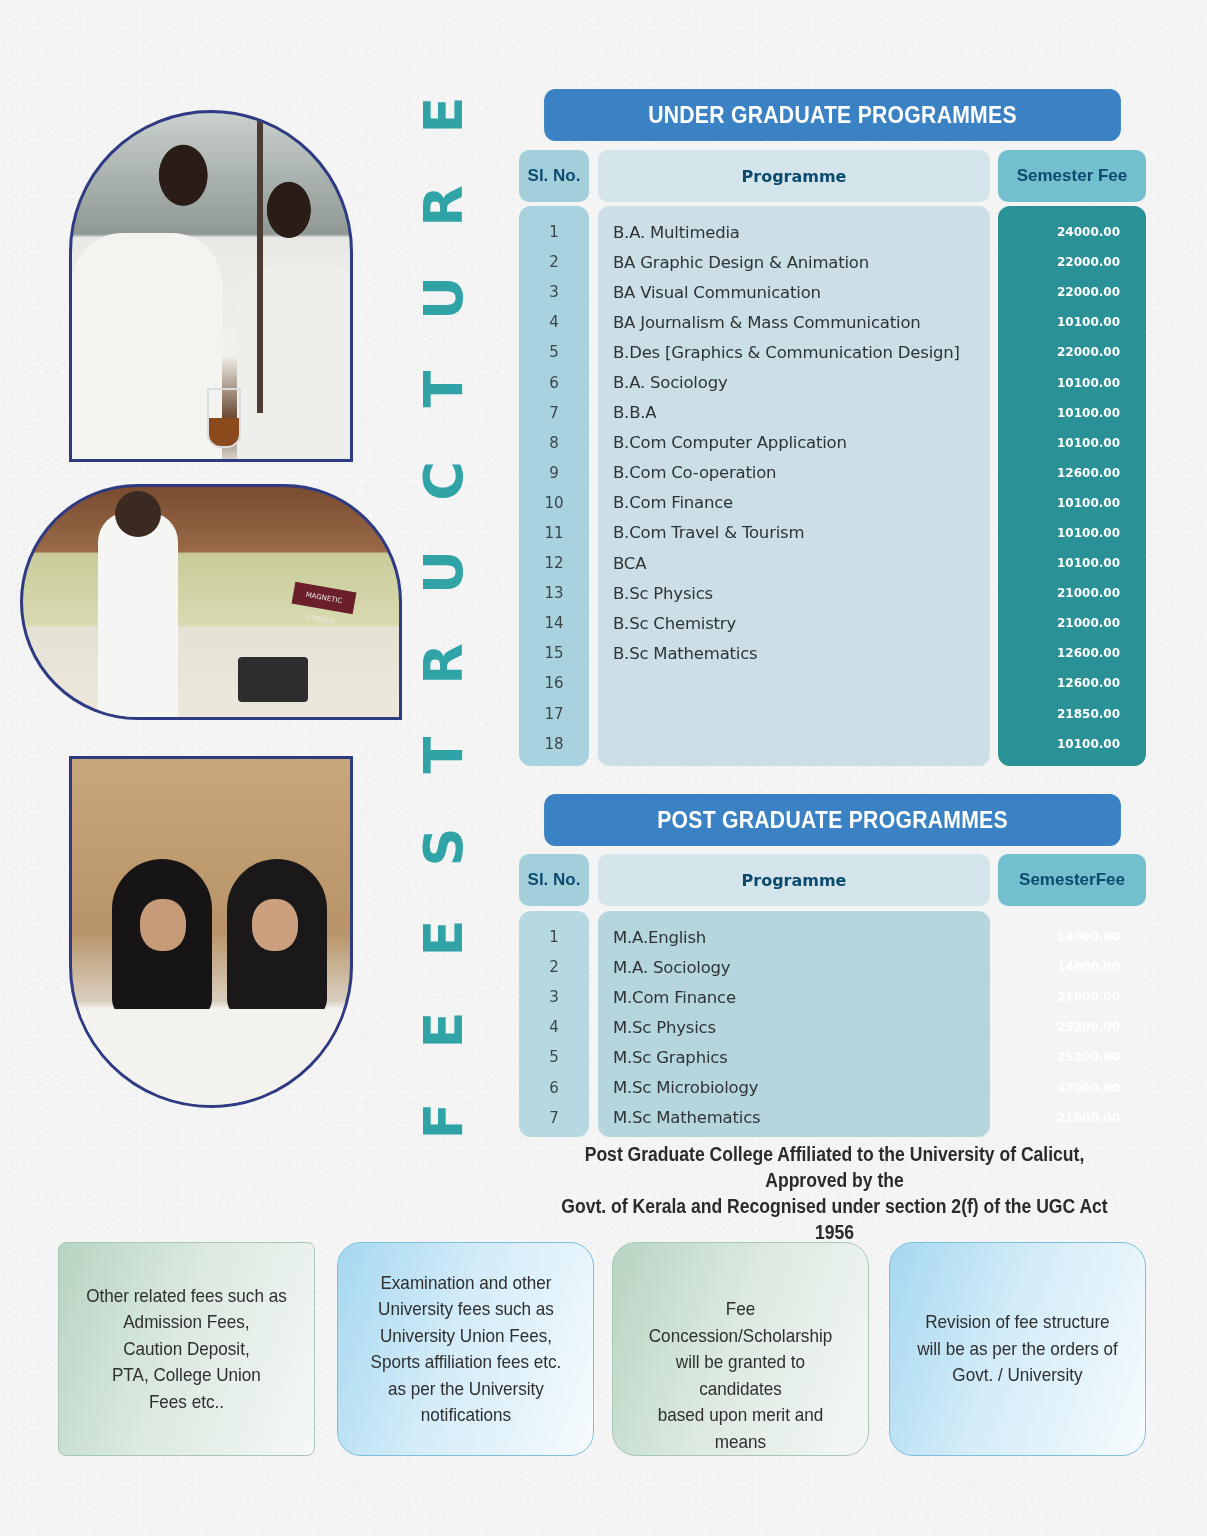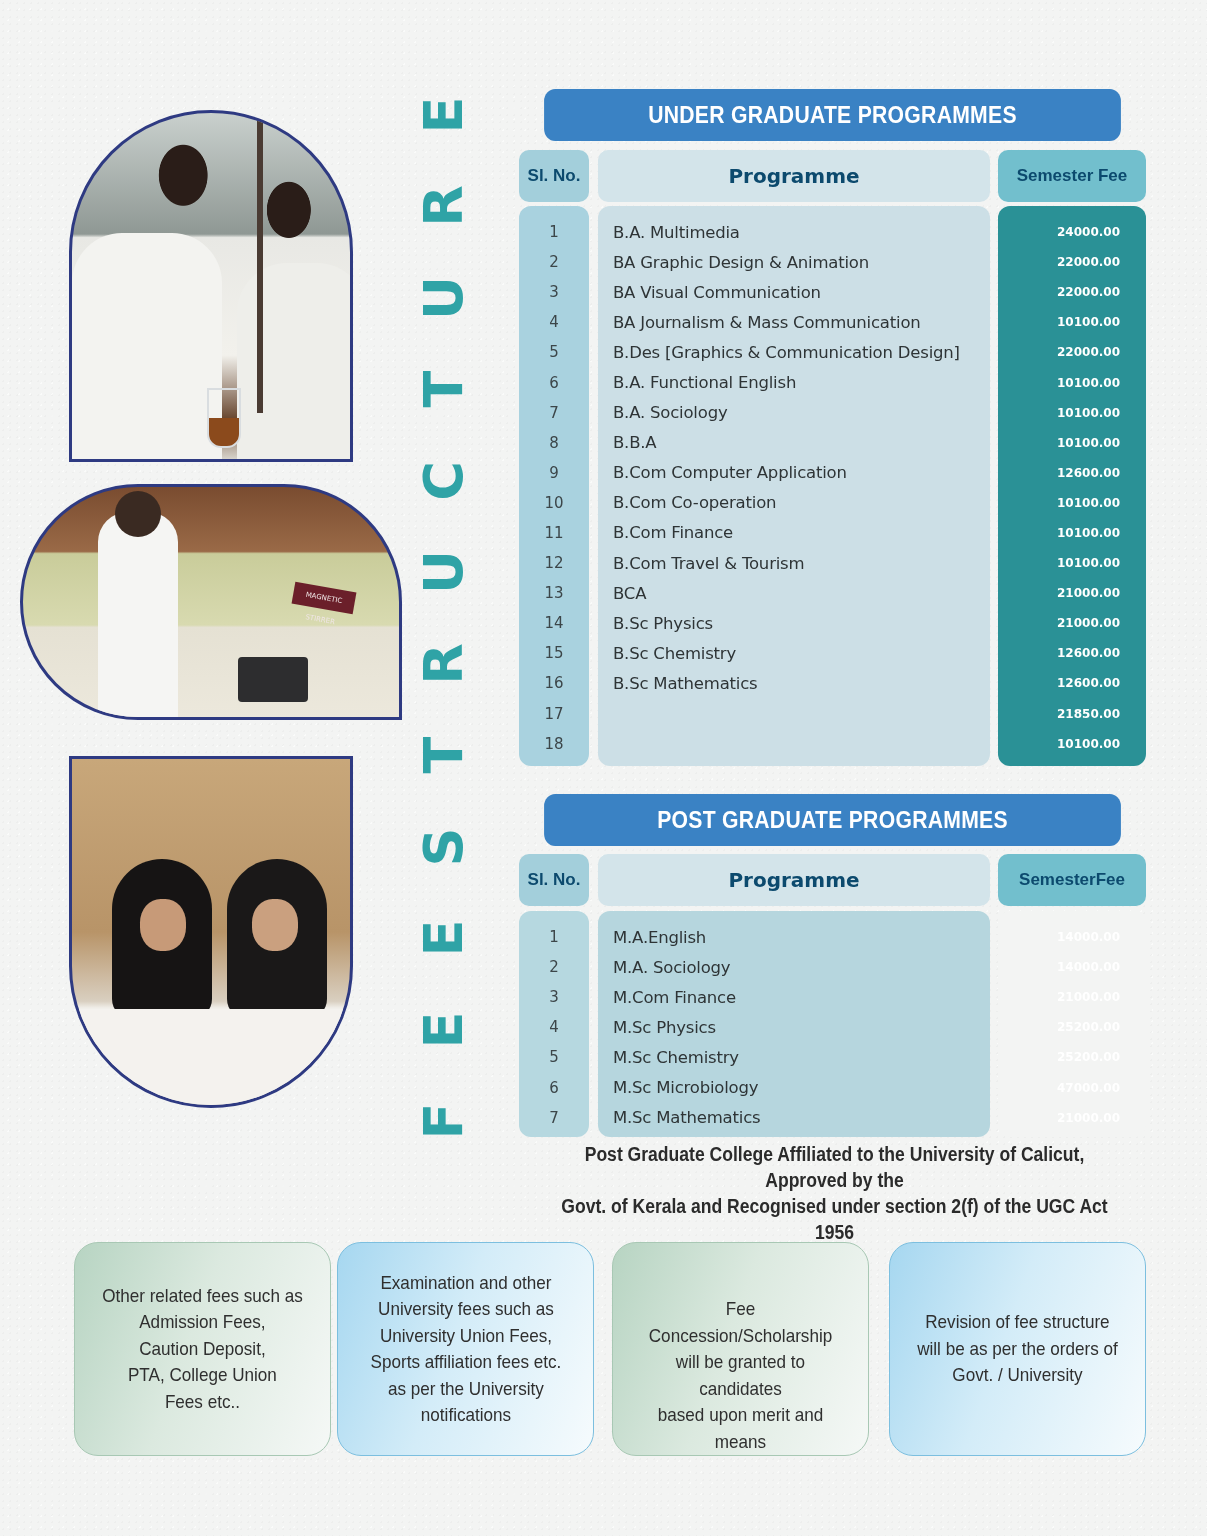--- a/index.html
+++ b/index.html
@@ -97,21 +97,21 @@
   .hdr {
     position: absolute;
     height: 52px;
     border-radius: 10px;
     display: flex; align-items: center; justify-content: center;
     font-weight: bold;
     color: #0c4a6e;
     font-size: 16px;
   }
   .hdr-sl { left: 519px; width: 70px; background: #a3cfdb; font-family: "Liberation Sans", sans-serif; font-size: 17px; }
-  .hdr-prog { left: 598px; width: 392px; background: #d3e4ea; font-size: 20px; justify-content: center; padding-left: 0; }
+  .hdr-prog { left: 598px; width: 392px; background: #d3e4ea; font-size: 16px; justify-content: center; padding-left: 0; }
   .hdr-fee { left: 998px; width: 148px; background: #72bfcd; font-family: "Liberation Sans", sans-serif; font-size: 17px; }
   .ug-hdr { top: 150px; }
   .pg-hdr { top: 854px; }
 
   .col {
     position: absolute;
     border-radius: 12px;
     padding-top: 11px;
   }
   .col-sl { left: 519px; width: 70px; background: #a9d2df; }
@@ -161,21 +161,21 @@
   }
   .note span { display: block; transform: scaleX(0.9); }
   .note-green {
     border: 1.5px solid #a8c8b4;
     background: linear-gradient(110deg, #b7d4c2 0%, #dbe9df 45%, #f5f8f6 100%);
   }
   .note-blue {
     border: 1.5px solid #7cbfdf;
     background: linear-gradient(110deg, #a6d7f0 0%, #d3ecf8 45%, #f6fbfd 100%);
   }
-  .note-1 { left: 74px; }
+  .note-1 { left: 58px; border-radius: 8px; }
   .note-2 { left: 337px; }
   .note-3 { left: 612px; align-items: flex-end; }
   .note-4 { left: 889px; }
 </style>
 </head>
 <body>
 
 <div class="photo photo-1">
   <div class="coat-a"></div>
   <div class="coat-b"></div>
@@ -237,21 +237,20 @@
     <div class="cell">16</div>
     <div class="cell">17</div>
     <div class="cell">18</div>
   </div>
 <div class="col col-prog ug-body" id="ug-prog">
     <div class="cell">B.A. Multimedia</div>
     <div class="cell">BA Graphic Design &amp; Animation</div>
     <div class="cell">BA Visual Communication</div>
     <div class="cell">BA Journalism &amp; Mass Communication</div>
     <div class="cell">B.Des [Graphics &amp; Communication Design]</div>
-    <div class="cell">B.A. Functional English</div>
     <div class="cell">B.A. Sociology</div>
     <div class="cell">B.B.A</div>
     <div class="cell">B.Com Computer Application</div>
     <div class="cell">B.Com Co-operation</div>
     <div class="cell">B.Com Finance</div>
     <div class="cell">B.Com Travel &amp; Tourism</div>
     <div class="cell">BCA</div>
     <div class="cell">B.Sc Physics</div>
     <div class="cell">B.Sc Chemistry</div>
     <div class="cell">B.Sc Mathematics</div>
@@ -289,21 +288,21 @@
     <div class="cell">4</div>
     <div class="cell">5</div>
     <div class="cell">6</div>
     <div class="cell">7</div>
   </div>
 <div class="col col-prog pg-body" id="pg-prog">
     <div class="cell">M.A.English</div>
     <div class="cell">M.A. Sociology</div>
     <div class="cell">M.Com Finance</div>
     <div class="cell">M.Sc Physics</div>
-    <div class="cell">M.Sc Chemistry</div>
+    <div class="cell">M.Sc Graphics</div>
     <div class="cell">M.Sc Microbiology</div>
     <div class="cell">M.Sc Mathematics</div>
   </div>
 <div class="col col-fee pg-body" id="pg-fee">
     <div class="cell">14000.00</div>
     <div class="cell">14000.00</div>
     <div class="cell">21000.00</div>
     <div class="cell">25200.00</div>
     <div class="cell">25200.00</div>
     <div class="cell">47000.00</div>

